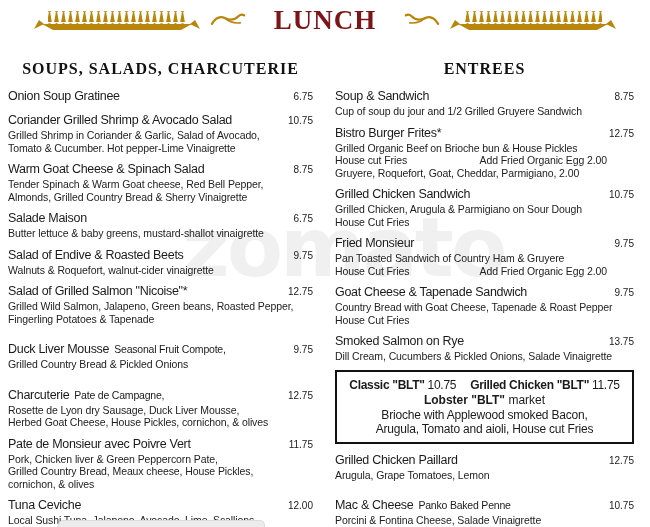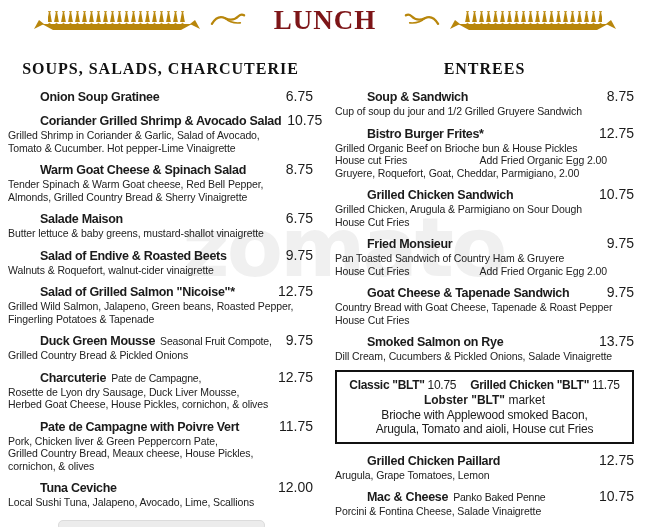--- a/index.html
+++ b/index.html
@@ -14,23 +14,23 @@
         letter-spacing:1px;color:#7d1518;margin:0;}
   .orn{display:flex;align-items:center;gap:8px;}
   .mirror{transform:scaleX(-1);}
   .cols{position:absolute;top:56px;left:8px;right:16px;display:flex;gap:22px;z-index:1;}
   .col-left{width:305px;flex:0 0 305px;}
   .col-right{flex:1;min-width:0;}
   h2{font-family:"Liberation Serif",serif;font-size:16px;font-weight:600;text-align:center;
      letter-spacing:1px;margin:4px 0 10px 0;color:#111;}
   .item{margin-bottom:7px;}
   .head{display:flex;align-items:baseline;line-height:16px;white-space:nowrap;}
-  .name{font-weight:bold;font-size:12.5px;letter-spacing:-0.3px;margin-left:32px;}
-  .inline{font-size:10.5px;margin-left:5px;letter-spacing:-0.2px;}
-  .price{margin-left:auto;font-size:14px;padding-left:6px;}
+  .name{font-weight:normal;font-size:12.5px;letter-spacing:-0.3px;}
+  .inline{font-size:10.5px;margin-left:5px;letter-spacing:-0.2px;margin-top:9px;}
+  .price{margin-left:auto;font-size:10px;padding-left:6px;}
   .desc{font-size:10.5px;line-height:12.5px;letter-spacing:-0.1px;color:#222;}
   .split{display:flex;justify-content:space-between;width:91%;}
   .bltbox{border:2.5px solid #111;padding:5px 4px 6px 4px;text-align:center;margin:2px 0 8px 0;}
   .bltline{font-size:12px;line-height:16px;white-space:nowrap;display:flex;
         justify-content:center;gap:14px;letter-spacing:-0.3px;}
   .bltline .bn{font-weight:bold;}
   .bltline .bp{margin-left:3px;font-weight:normal;}
   .bltdesc{font-size:12px;line-height:14px;letter-spacing:-0.2px;}
   .bltline2{font-size:12px;line-height:15px;}
   .bltline2 .bn{font-weight:bold;}
@@ -131,40 +131,40 @@
         <div class="head">
             <span class="name">Salad of Grilled Salmon "Nicoise"*</span>
             <span class="price">12.75</span>
           </div>
         <div class="desc">Grilled Wild Salmon, Jalapeno, Green beans, Roasted Pepper,</div>
         <div class="desc">Fingerling Potatoes &amp; Tapenade</div>
       </div>
 
       <div class="item">
         <div class="head">
-            <span class="name">Duck Green Mousse</span>
+            <span class="name">Duck Liver Mousse</span>
             <span class="inline">Seasonal Fruit Compote,</span>
             <span class="price">9.75</span>
           </div>
         <div class="desc">Grilled Country Bread &amp; Pickled Onions</div>
       </div>
 
       <div class="item">
         <div class="head">
             <span class="name">Charcuterie</span>
             <span class="inline">Pate de Campagne,</span>
             <span class="price">12.75</span>
           </div>
         <div class="desc">Rosette de Lyon dry Sausage, Duck Liver Mousse,</div>
         <div class="desc">Herbed Goat Cheese, House Pickles, cornichon, &amp; olives</div>
       </div>
 
       <div class="item">
         <div class="head">
-            <span class="name">Pate de Campagne with Poivre Vert</span>
+            <span class="name">Pate de Monsieur avec Poivre Vert</span>
             <span class="price">11.75</span>
           </div>
         <div class="desc">Pork, Chicken liver &amp; Green Peppercorn Pate,</div>
         <div class="desc">Grilled Country Bread, Meaux cheese,  House Pickles,</div>
         <div class="desc">cornichon, &amp; olives</div>
       </div>
 
       <div class="item">
         <div class="head">
             <span class="name">Tuna Ceviche</span>

